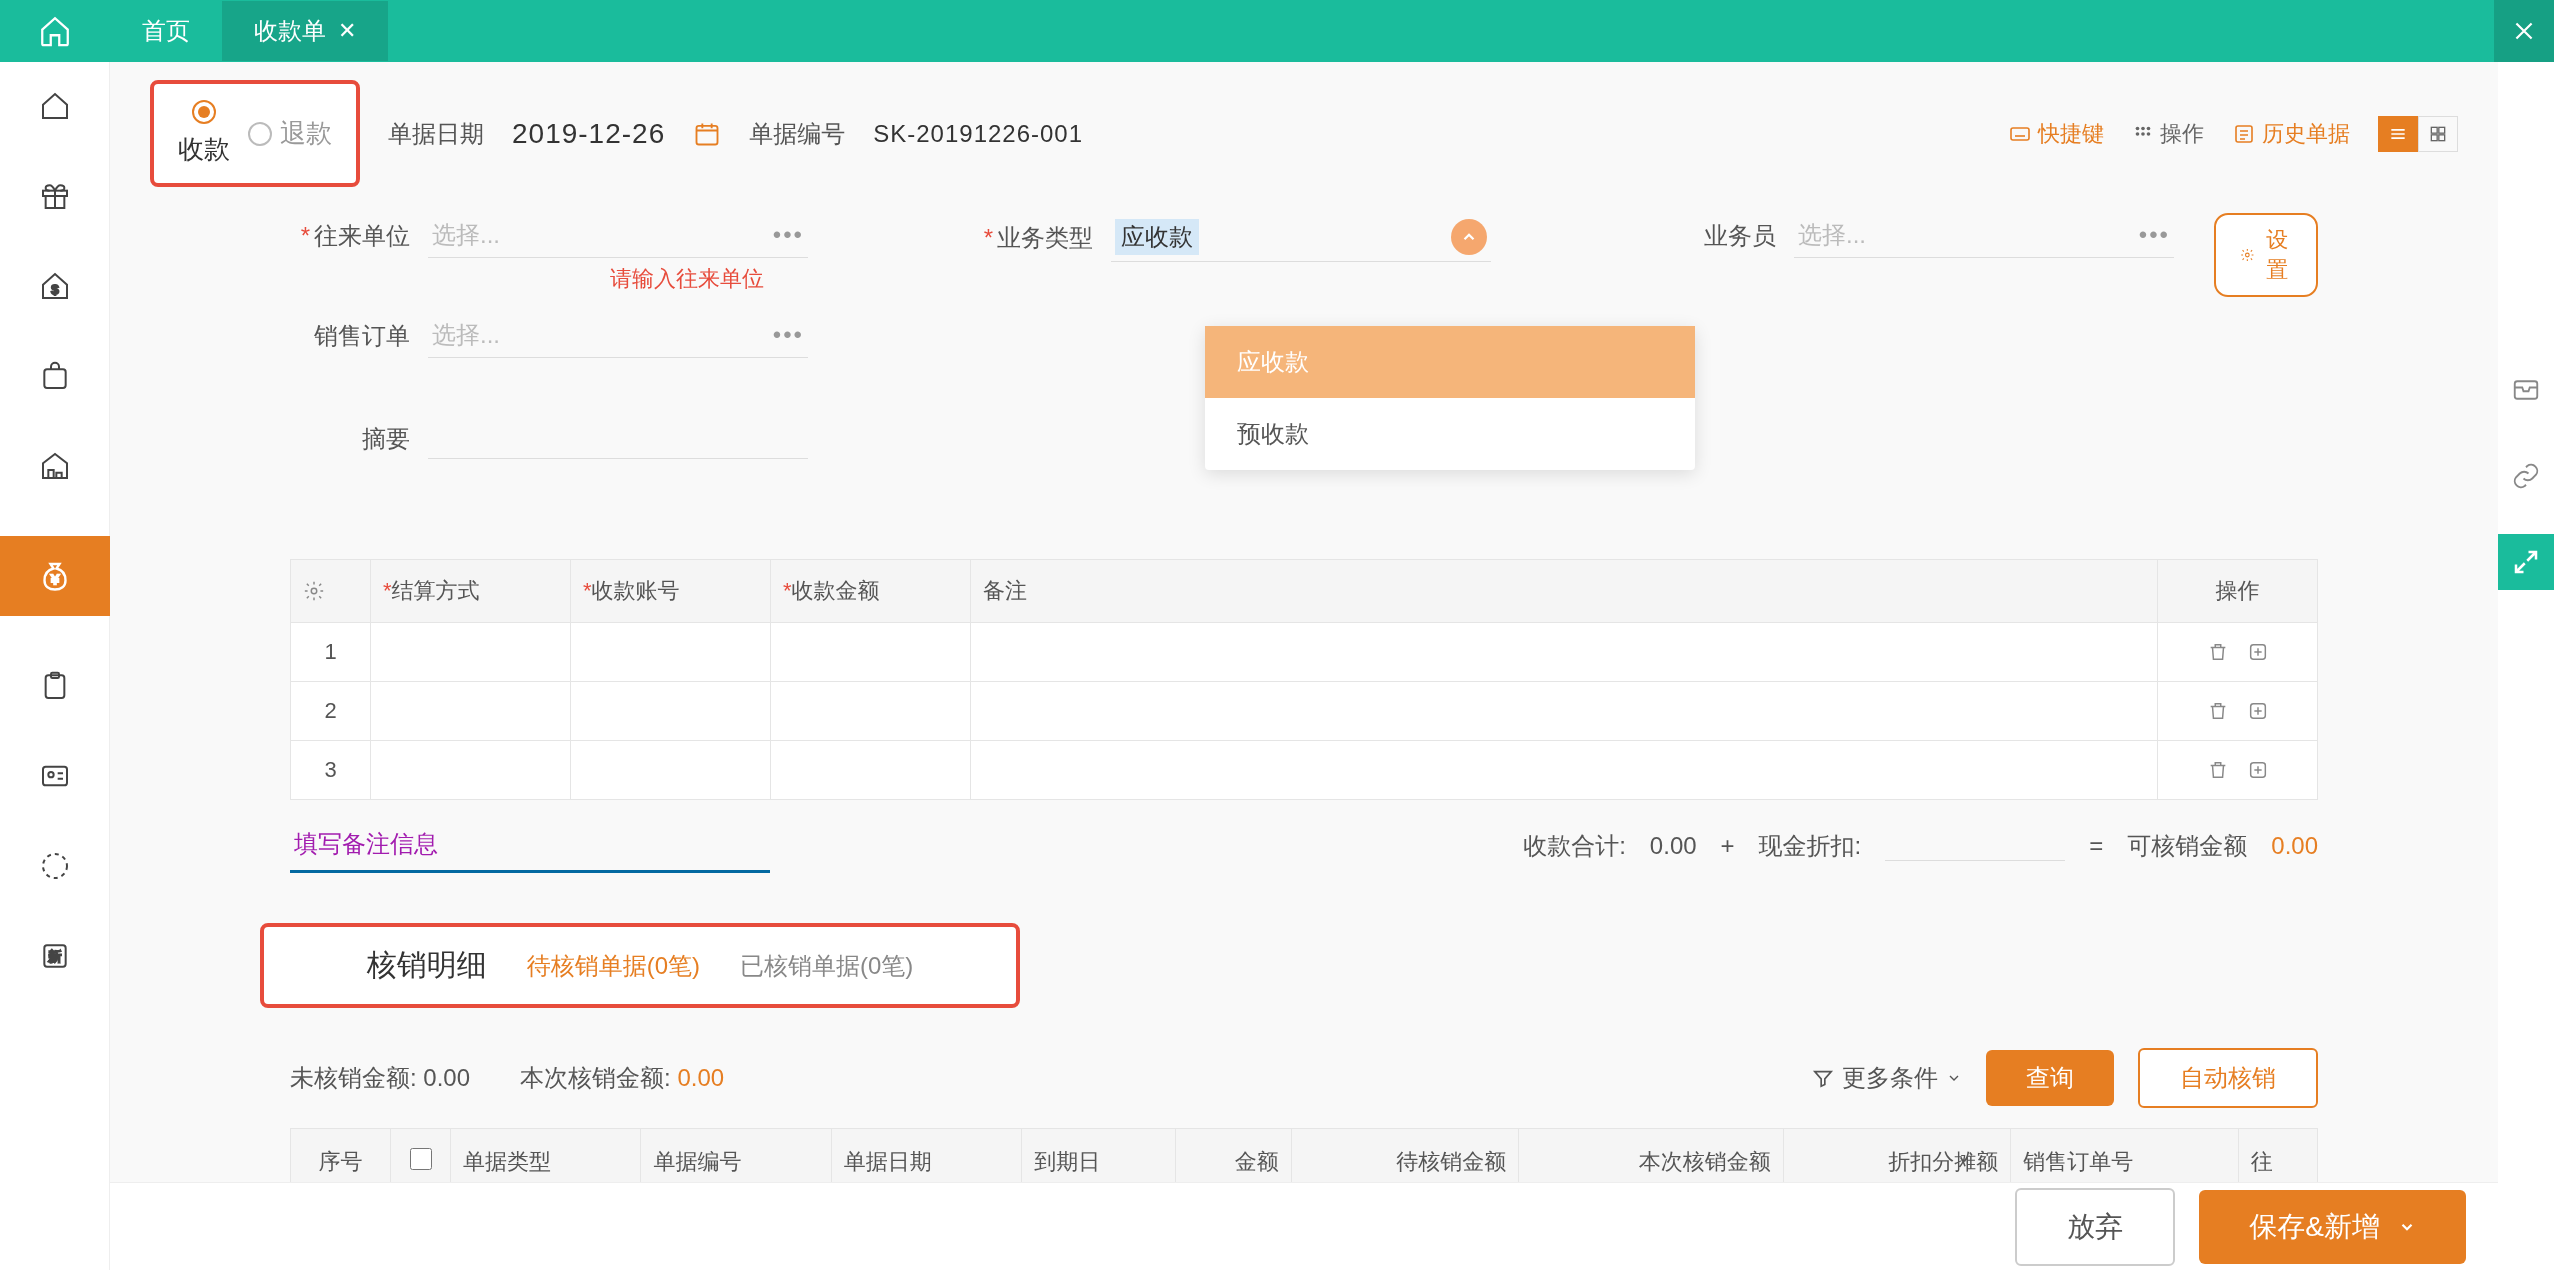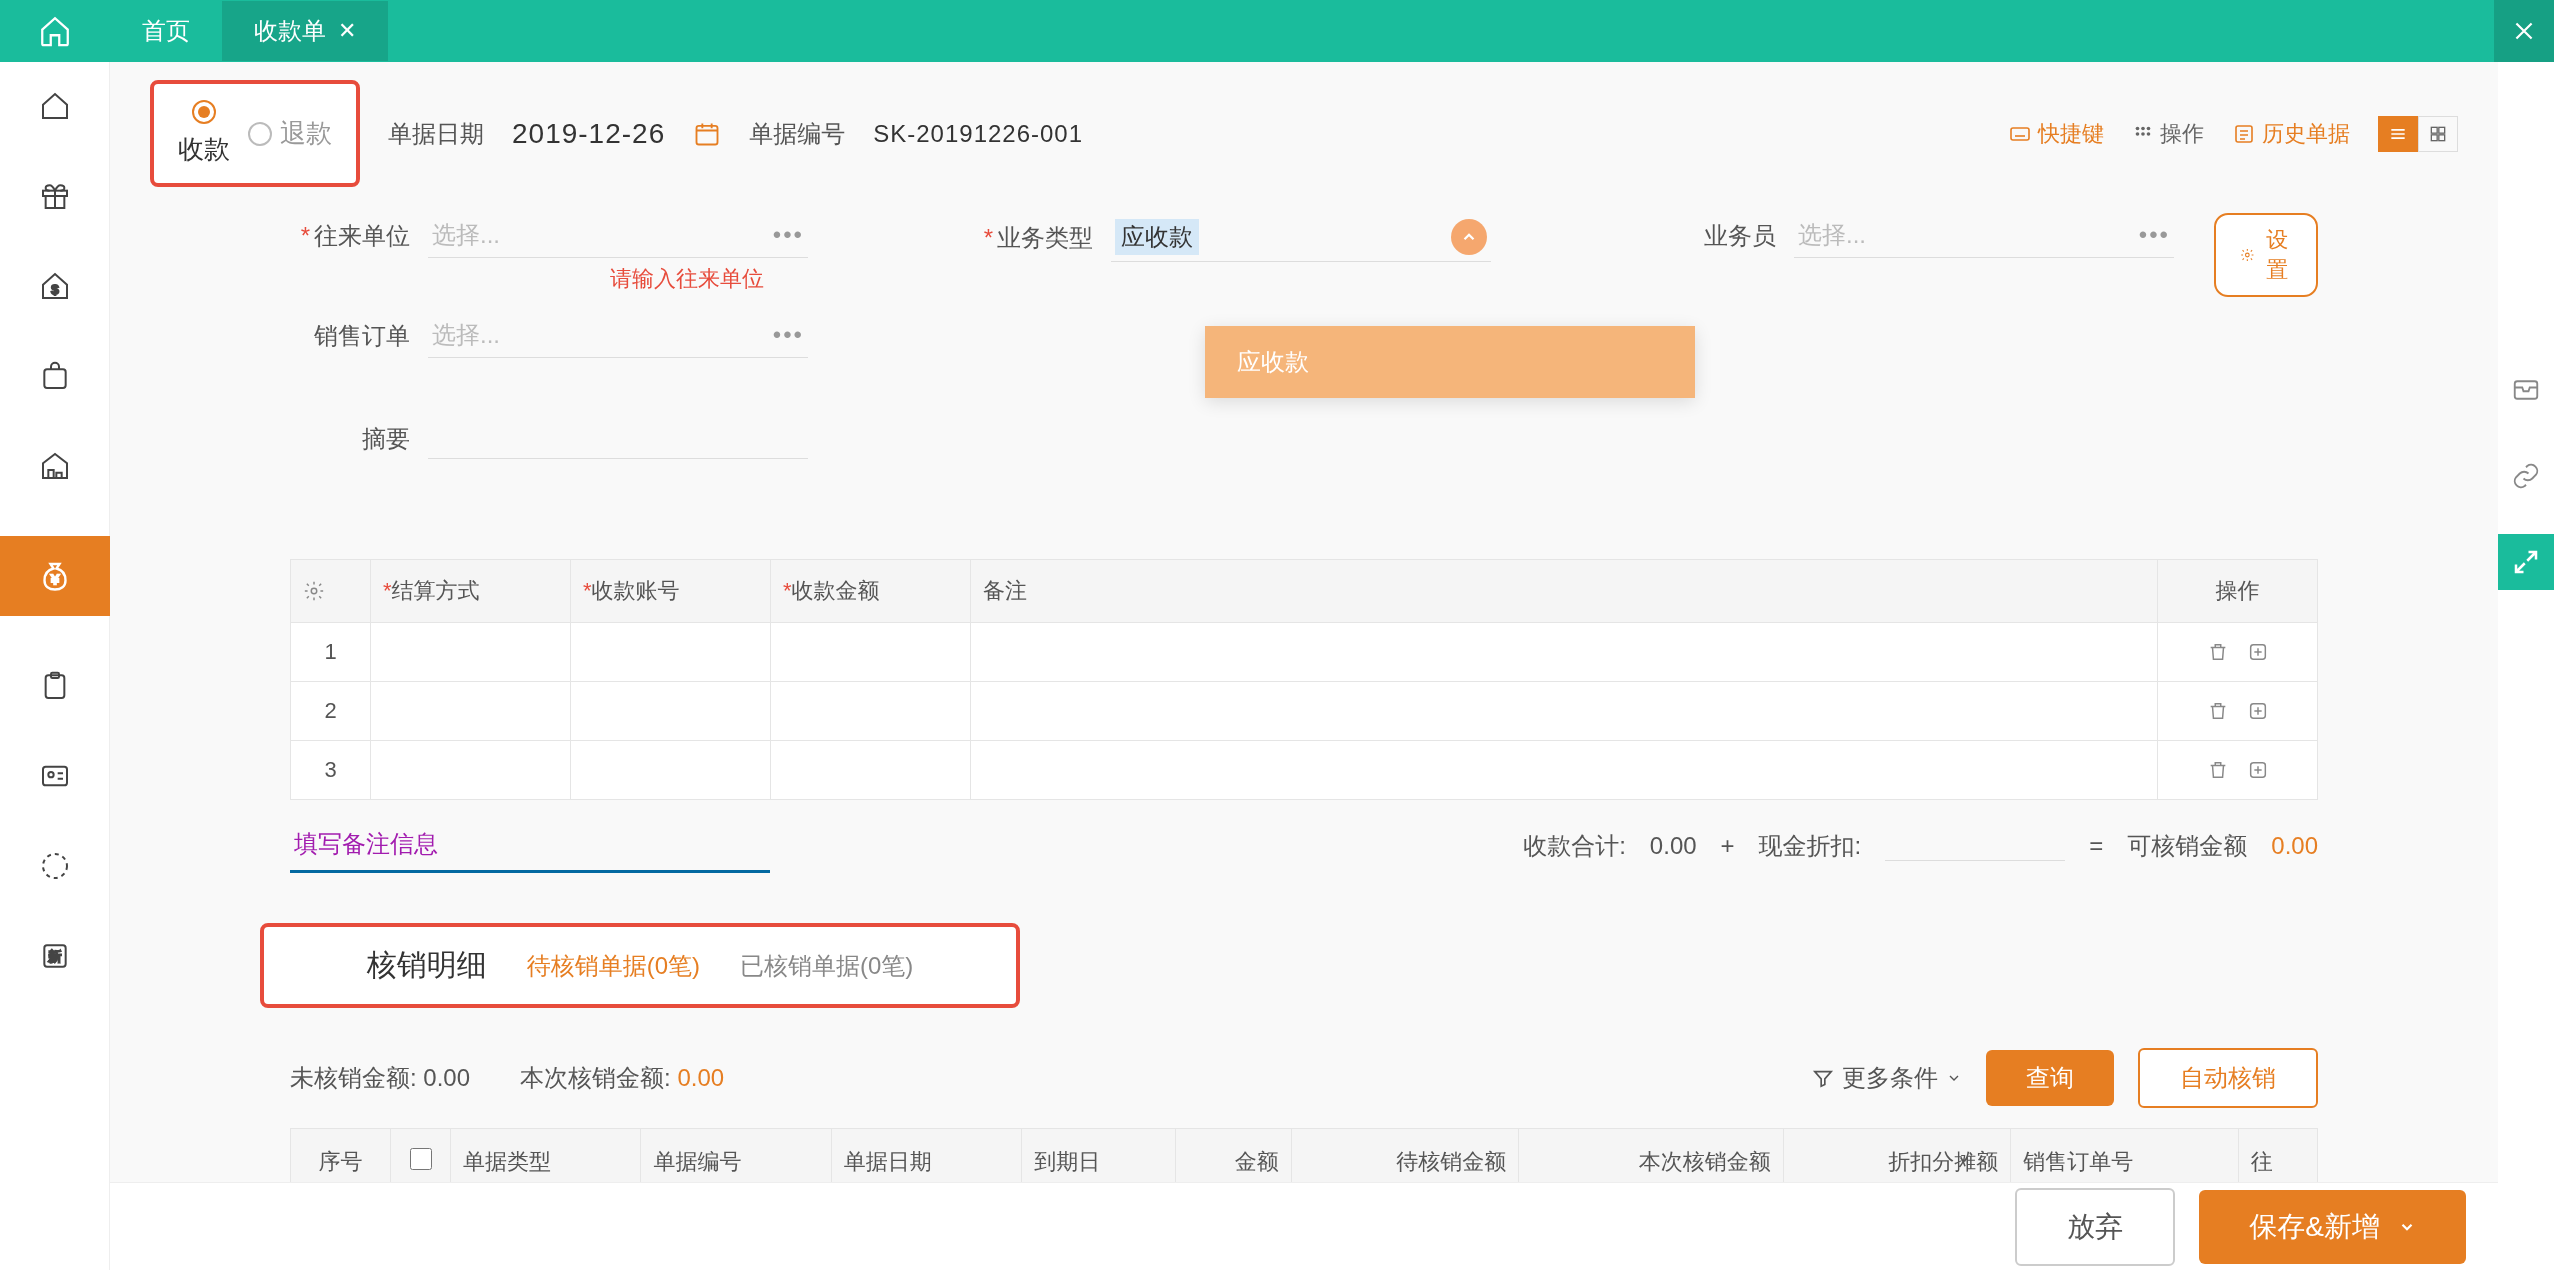--- a/index.html
+++ b/index.html
@@ -340,20 +340,21 @@
       <div class="field">
         <span class="flabel"><span>摘要</span></span>
         <div class="finput" style="min-width:380px;">&nbsp;</div>
       </div>
     </div>
     <div style="flex:1;"></div>
   </div>
 
   <div class="dropdown">
     <div class="ditem active">应收款</div>
+    <div class="ditem">预收款</div>
   </div>
 
   <div class="tbl-wrap">
     <table class="lines">
       <thead>
         <tr>
           <th class="center" style="width:80px;">
               <svg width="22" height="22" viewBox="0 0 24 24" fill="none" stroke="#888" stroke-width="1.6">
                 <circle cx="12" cy="12" r="3"></circle>
                 <path d="M12 2v3M12 19v3M4.2 4.2l2.1 2.1M17.7 17.7l2.1 2.1M2 12h3M19 12h3M4.2 19.8l2.1-2.1M17.7 6.3l2.1-2.1"></path>

